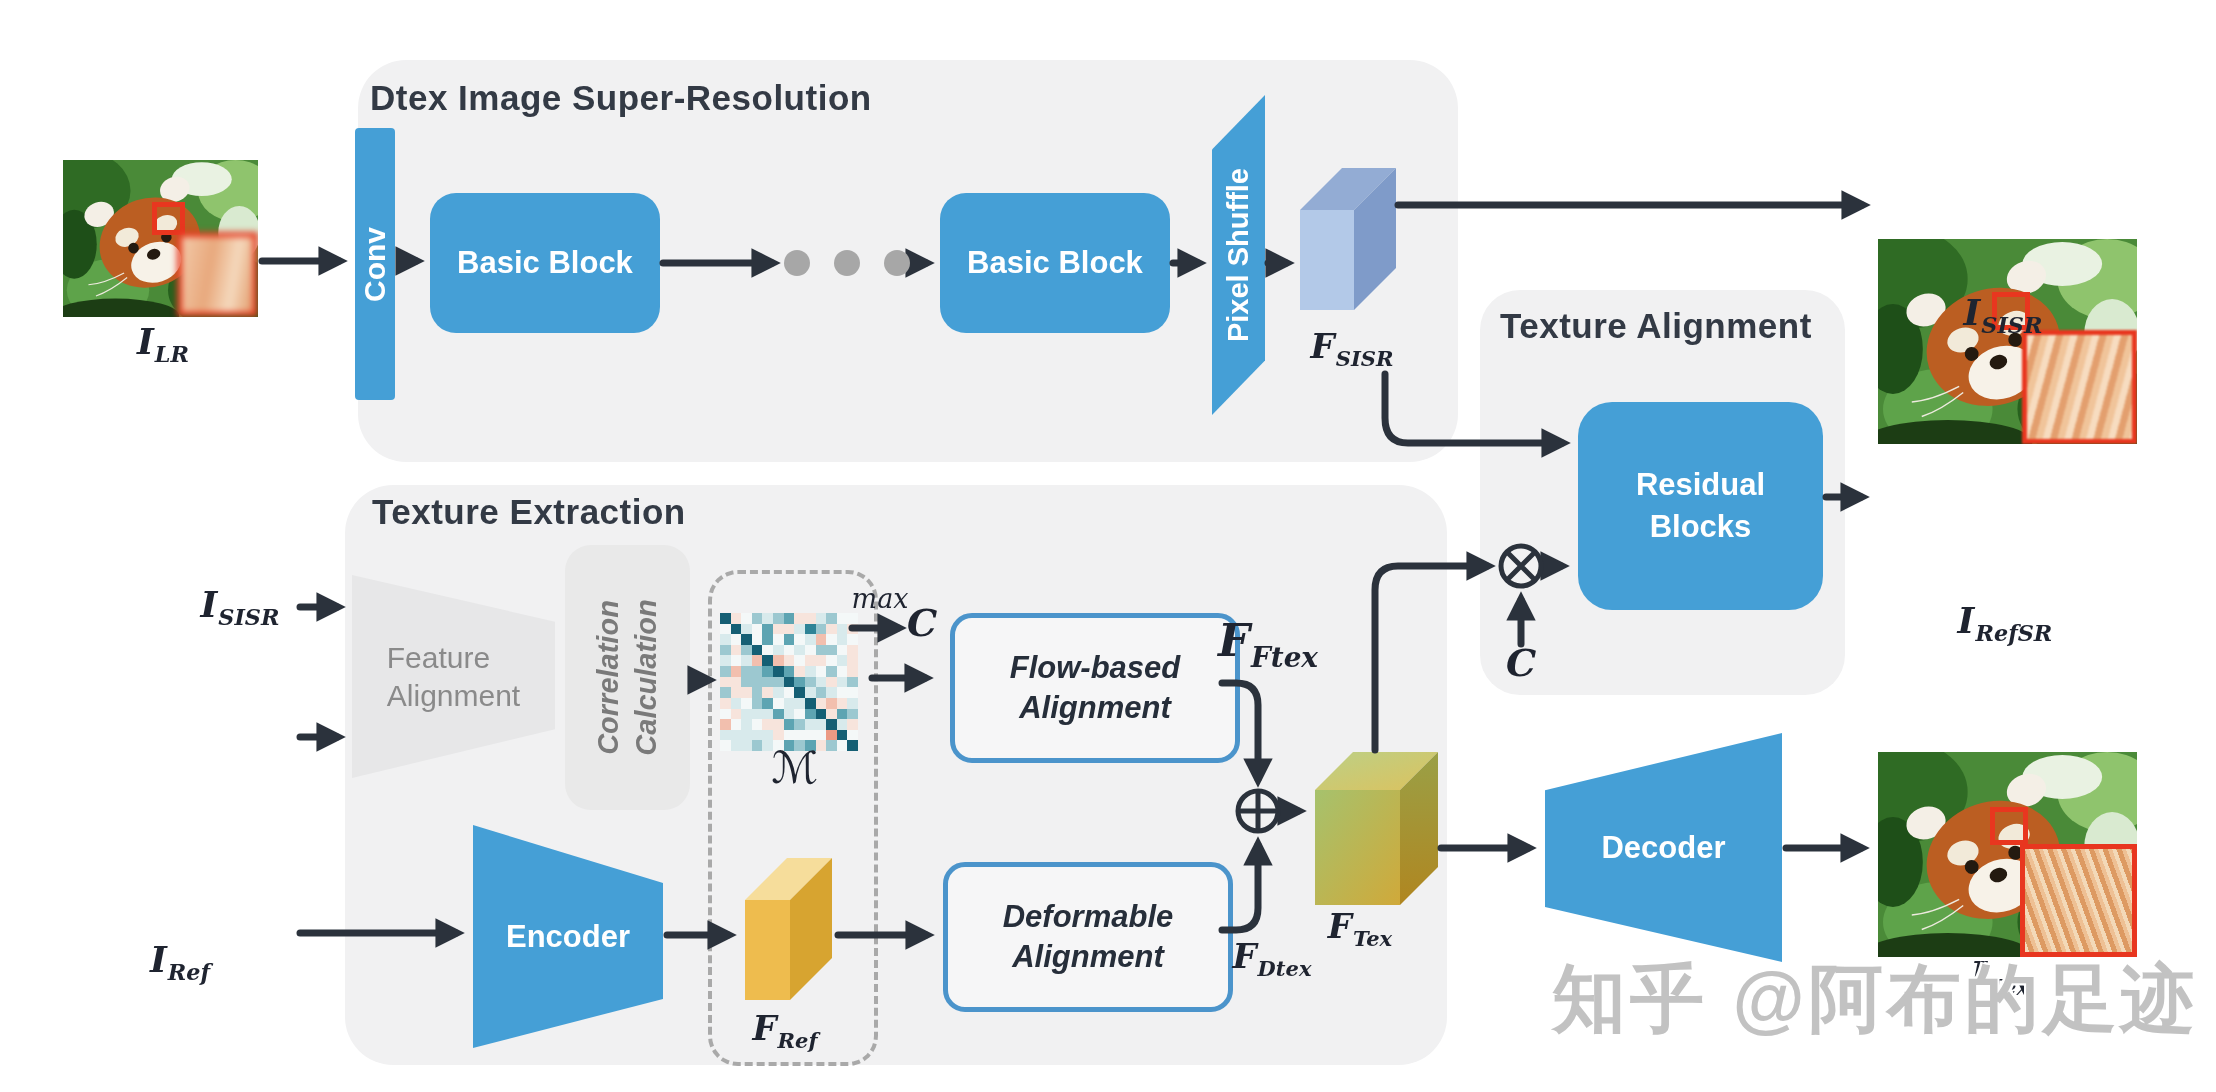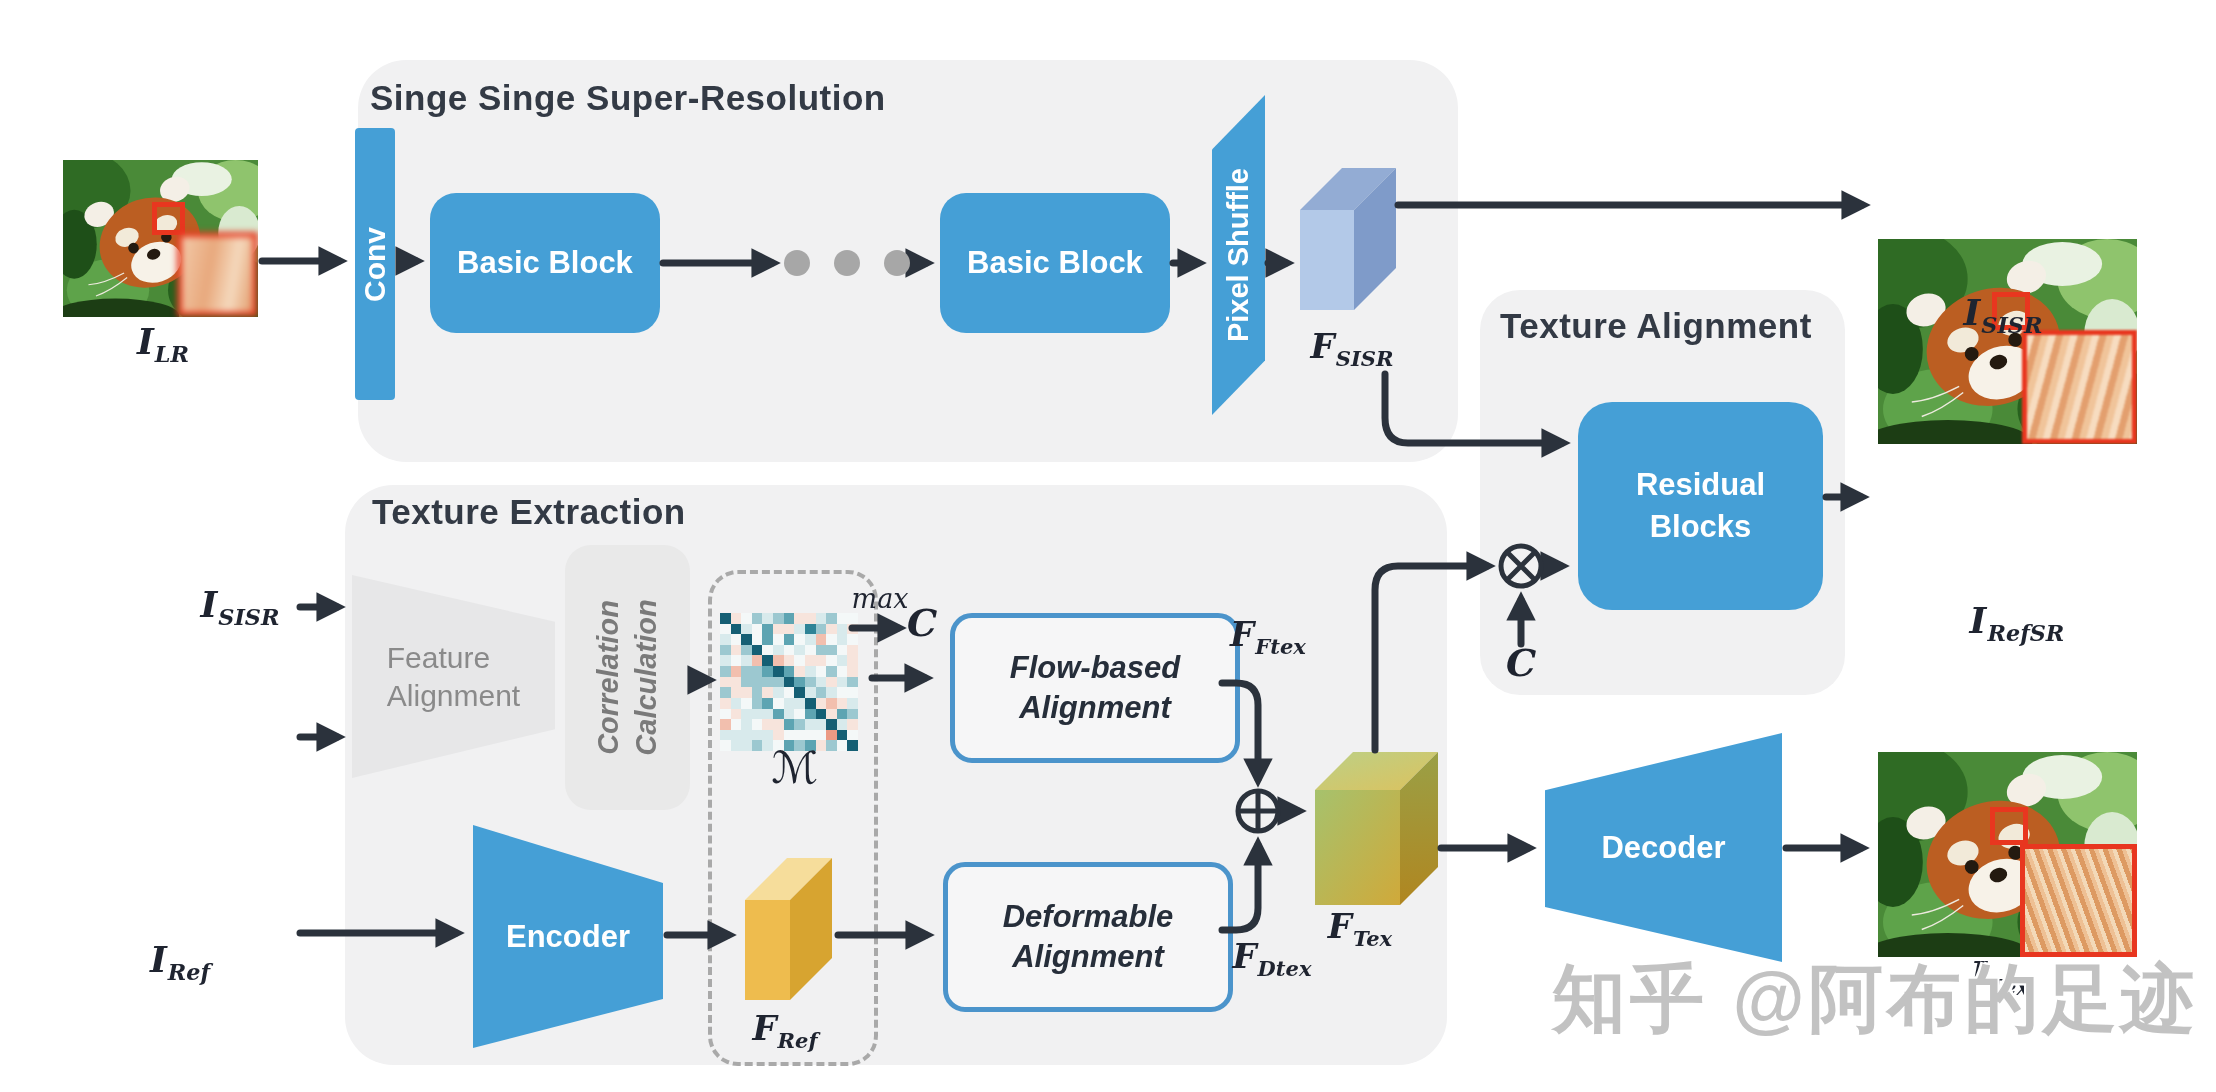--- a/index.html
+++ b/index.html
@@ -33,21 +33,21 @@
 </style>
 </head>
 <body>
 
 <div id="canvas">
 
   <div class="abs panel" style="left:358px;top:60px;width:1100px;height:402px;"></div>
   <div class="abs panel" style="left:345px;top:485px;width:1102px;height:580px;"></div>
   <div class="abs panel" style="left:1480px;top:290px;width:365px;height:405px;border-radius:40px;"></div>
 
-  <div class="abs section-title" style="left:370px;top:78px;">Singe Singe Super-Resolution</div>
+  <div class="abs section-title" style="left:370px;top:78px;">Dtex Image Super-Resolution</div>
   <div class="abs section-title" style="left:372px;top:492px;">Texture Extraction</div>
   <div class="abs section-title" style="left:1500px;top:306px;">Texture Alignment</div>
 
   <div class="abs bluebox" style="left:355px;top:128px;width:40px;height:272px;border-radius:4px;">
     <span class="vtext" style="font-size:30px;">Conv</span>
   </div>
 
   <div class="abs bluebox roundblue" style="left:430px;top:193px;width:230px;height:140px;">
     <span>Basic Block</span>
   </div>
@@ -393,21 +393,21 @@
         <circle cx="92" cy="108" r="7" fill="#241a10"></circle>
         <circle cx="138" cy="108" r="7" fill="#241a10"></circle>
         <ellipse cx="115" cy="124" rx="9" ry="7" fill="#241a10"></ellipse>
         <path d="M70 135 Q40 140 20 135 M72 142 Q45 152 25 152 M160 135 Q190 140 215 132 M158 142 Q188 152 210 150" stroke="#eeeadf" stroke-width="1.5" fill="none"></path>
       </g>
       <ellipse cx="70" cy="203" rx="85" ry="22" fill="#1c3d14"></ellipse>
     </svg>
     <div class="redbox" style="left:112px;top:55px;width:38px;height:38px;"></div>
     <div class="redbox furRef" style="left:142px;top:92px;width:117px;height:113px;"></div>
   </div>
-  <div class="abs mathlabel" style="left:2005px;top:599px;margin-left:12px;">
+  <div class="abs mathlabel" style="left:2005px;top:599px;">
     <span>I</span><sub>RefSR</sub>
   </div>
 
   <div class="abs mathlabel" style="left:180px;top:938px;">
     <span>I</span><sub>Ref</sub>
   </div>
 
   <div class="abs mathlabel" style="left:2000px;top:953px;z-index:10;">
     <span>I</span><sub>Tex</sub>
   </div>
@@ -423,21 +423,21 @@
   </div>
   <div class="abs mathlabel" style="left:880px;top:583px;font-size:27px;font-weight:normal;">
     <span>max</span>
   </div>
   <div class="abs mathlabel" style="left:922px;top:600px;font-size:38px;">
     <span>C</span>
   </div>
   <div class="abs mathlabel" style="left:1521px;top:640px;font-size:38px;">
     <span>C</span>
   </div>
-  <div class="abs mathlabel" style="left:1268px;top:614px;font-size:34px;">
+  <div class="abs mathlabel" style="left:1268px;top:614px;font-size:45px;">
     <span>F</span><sub>Ftex</sub>
   </div>
   <div class="abs mathlabel" style="left:1272px;top:936px;font-size:34px;">
     <span>F</span><sub>Dtex</sub>
   </div>
   <div class="abs mathlabel" style="left:1360px;top:906px;font-size:34px;">
     <span>F</span><sub>Tex</sub>
   </div>
   <div class="abs mathlabel" style="left:785px;top:1008px;font-size:34px;">
     <span>F</span><sub>Ref</sub>

